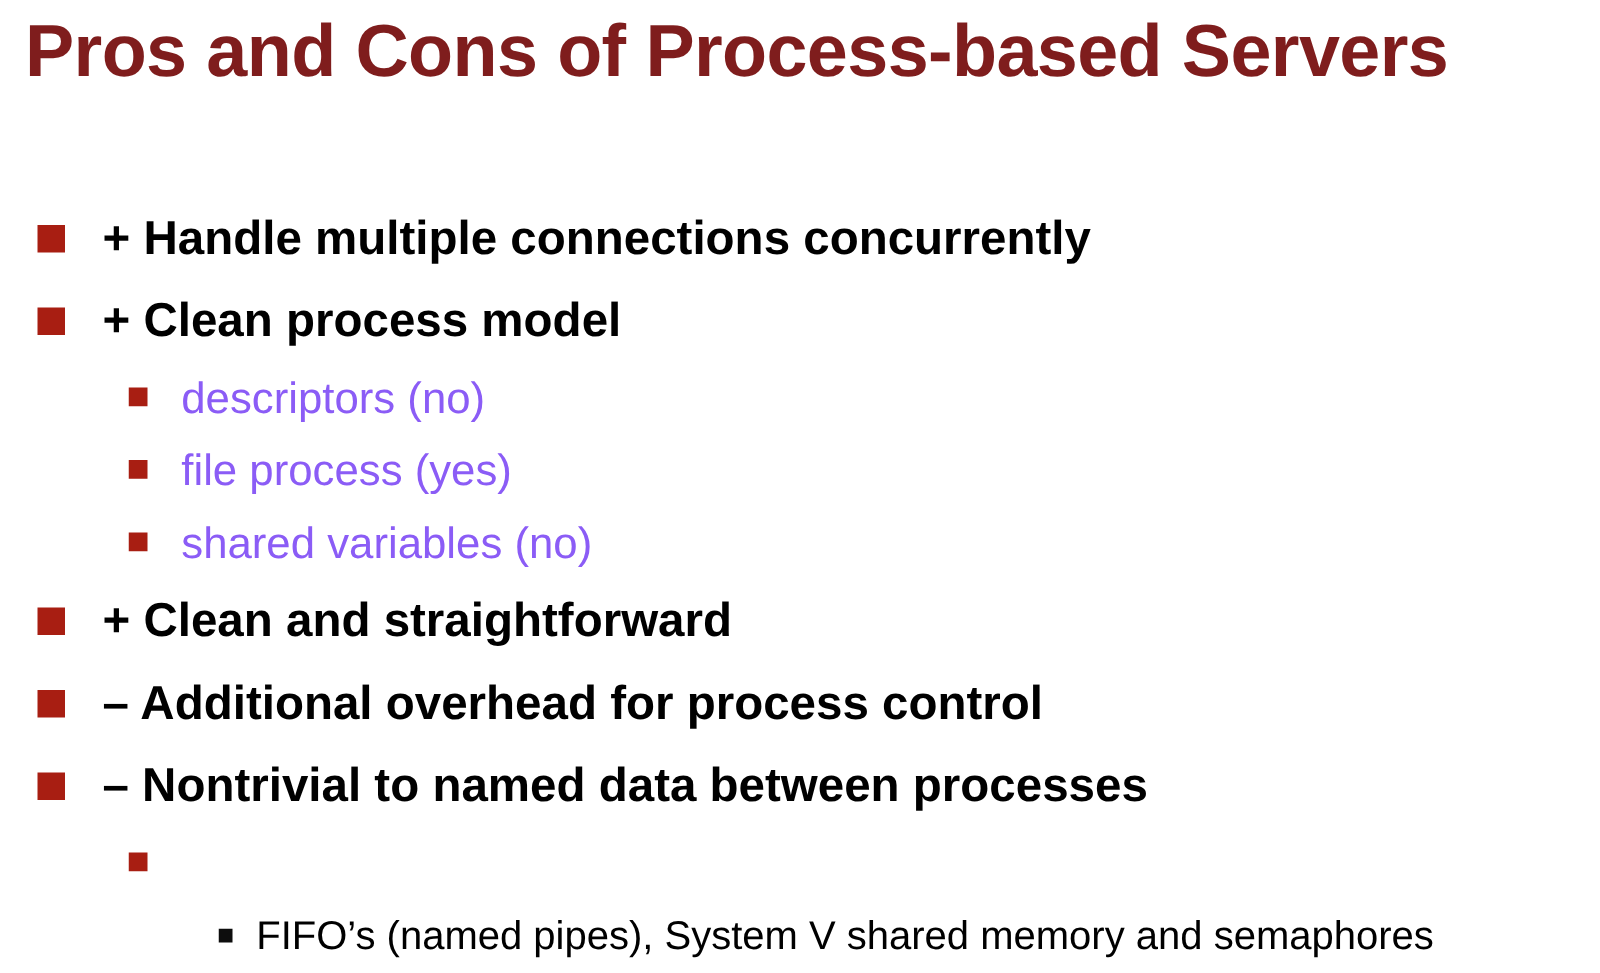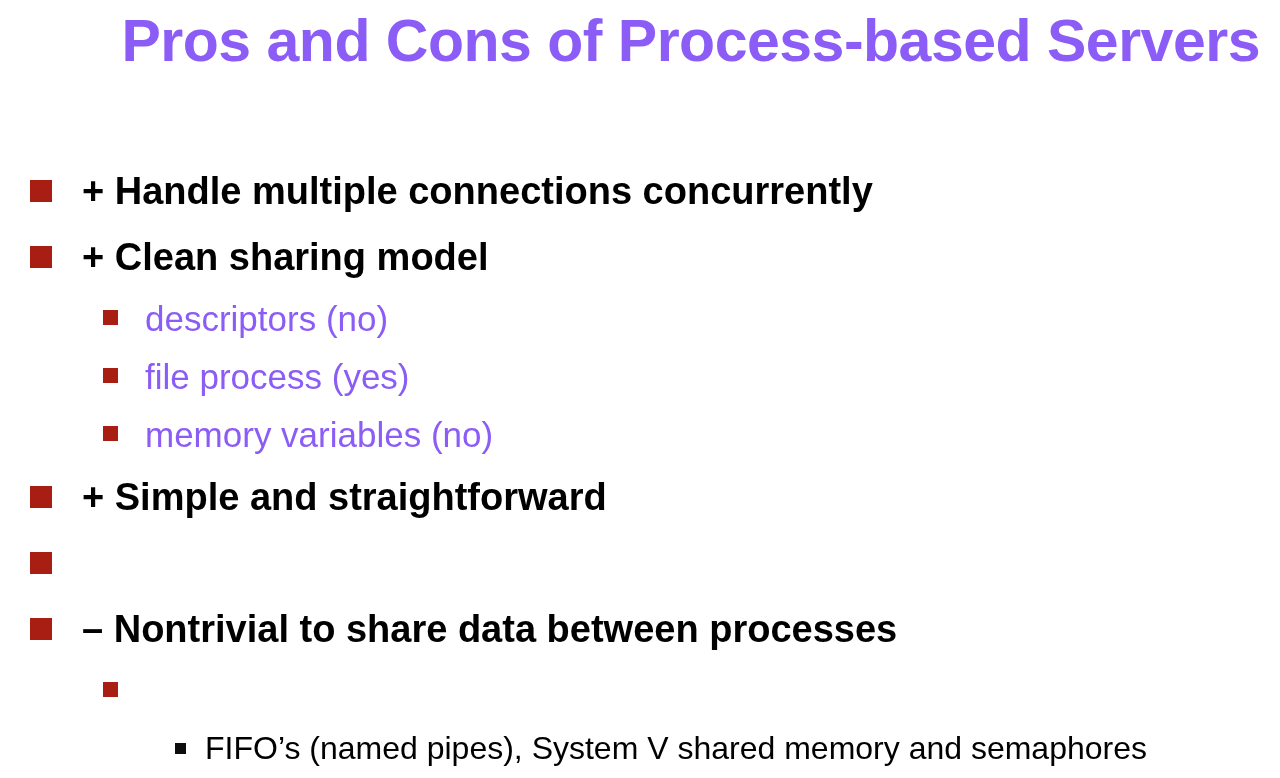--- a/index.html
+++ b/index.html
@@ -27,23 +27,22 @@
   .slide-title {
     position: absolute;
     left: 20px;
     top: 4px;
     width: 1240px;
     font-family: "Liberation Sans", sans-serif;
     font-weight: bold;
     font-size: 59px;
     line-height: 74px;
     letter-spacing: -0.5px;
-    color: #8b5cf6;
+    color: #7f1d1d;
     white-space: nowrap;
-    text-align: right;
   }
 
   
   .body-list {
     position: absolute;
     left: 0;
     top: 158px;
     width: 1108px;
     list-style: none;
     margin: 0;
@@ -120,44 +119,45 @@
 
   <div class="slide-title">Pros and Cons of Process-based Servers</div>
 
   <ul class="body-list">
     <li class="bullet-row lvl1">
       <span class="marker"></span>
       <span class="bullet-text">+ Handle multiple connections concurrently</span>
     </li>
     <li class="bullet-row lvl1">
       <span class="marker"></span>
-      <span class="bullet-text">+ Clean sharing model</span>
+      <span class="bullet-text">+ Clean process model</span>
     </li>
     <li class="bullet-row lvl2">
       <span class="marker"></span>
       <span class="bullet-text">descriptors (no)</span>
     </li>
     <li class="bullet-row lvl2">
       <span class="marker"></span>
       <span class="bullet-text">file process (yes)</span>
     </li>
     <li class="bullet-row lvl2">
       <span class="marker"></span>
-      <span class="bullet-text">memory variables (no)</span>
+      <span class="bullet-text">shared variables (no)</span>
     </li>
     <li class="bullet-row lvl1">
       <span class="marker"></span>
-      <span class="bullet-text">+ Simple and straightforward</span>
+      <span class="bullet-text">+ Clean and straightforward</span>
     </li>
     <li class="bullet-row lvl1">
       <span class="marker"></span>
+      <span class="bullet-text">– Additional overhead for process control</span>
     </li>
     <li class="bullet-row lvl1">
       <span class="marker"></span>
-      <span class="bullet-text">– Nontrivial to share data between processes</span>
+      <span class="bullet-text">– Nontrivial to named data between processes</span>
     </li>
     <li class="bullet-row lvl2">
       <span class="marker"></span>
     </li>
     <li class="bullet-row lvl3">
       <span class="marker"></span>
       <span class="bullet-text">FIFO’s (named pipes),  System V shared memory and semaphores</span>
     </li>
   </ul>
 

